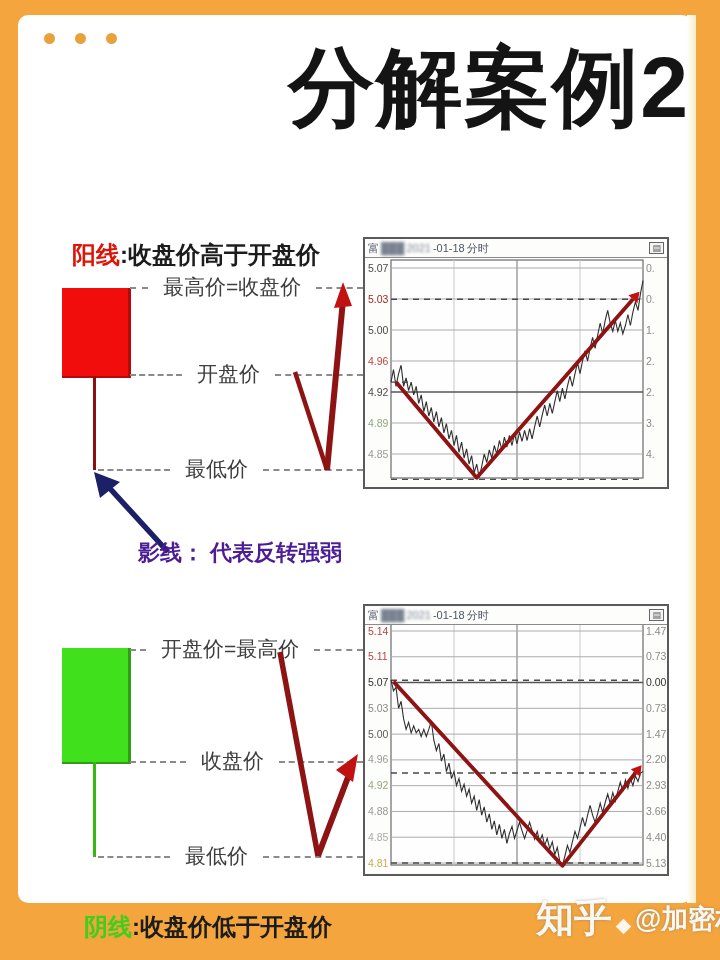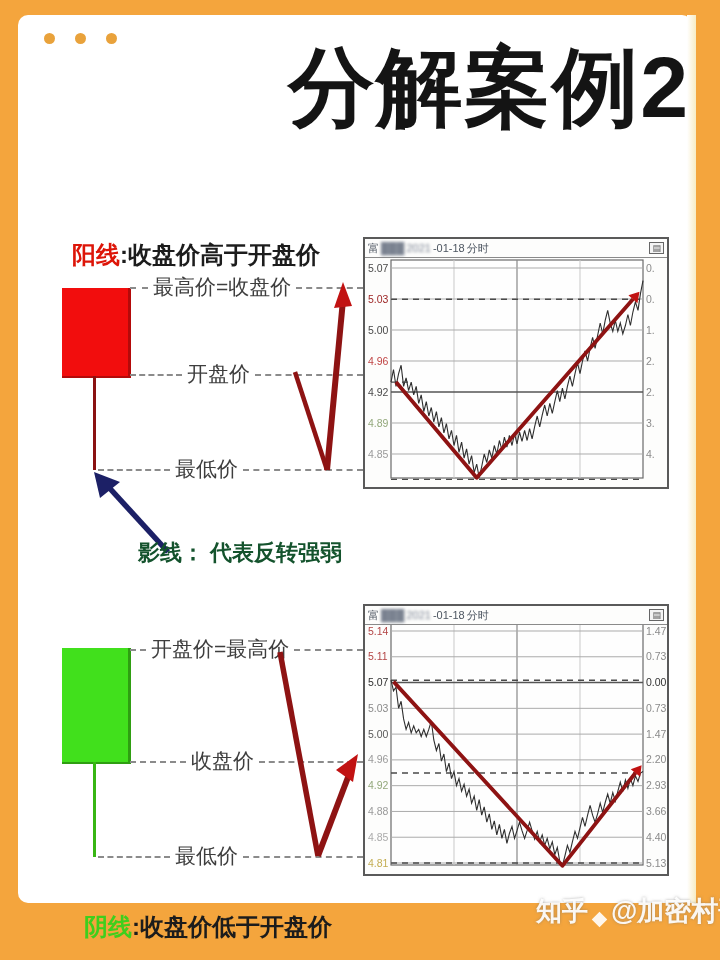--- a/index.html
+++ b/index.html
@@ -21,40 +21,40 @@
   .candle-yang{top:288px;height:88px;background:var(--yang_body,#F20D0D);
         border-right:3px solid #b40a0a;border-bottom:2px solid #b40a0a;}
   .candle-yin{top:648px;height:114px;background:var(--yin_body,#41E01C);
         border-right:3px solid #2f9e12;border-bottom:2px solid #2f9e12;}
   .shadow-line{position:absolute;left:93px;width:3px;}
   .sh-yang{top:376px;height:94px;background:var(--yang_shadow,#8A1111);}
   .sh-yin{top:762px;height:95px;background:var(--yin_shadow,#38B614);}
   .level-row{position:absolute;display:flex;align-items:center;height:0;}
   .level-row .dash{border-top:2px dashed var(--dash,#8B8B8B);height:0;}
   .level-row .dash.fill{flex:1;}
-  .level-row .lvl{font-size:21px;color:var(--label,#3E3E3E);margin:0 5px;white-space:nowrap;
+  .level-row .lvl{font-size:21px;color:var(--label,#3E3E3E);margin:0 15px;white-space:nowrap;
         transform:translateY(-1px);font-weight:500;}
-  .note{position:absolute;left:138px;top:538px;font-size:22px;font-weight:bold;color:#14532d;white-space:nowrap;}
+  .note{position:absolute;left:138px;top:538px;font-size:22px;font-weight:bold;color:#4c1d95;white-space:nowrap;}
   .arr-svg{position:absolute;overflow:visible;}
   .chart{position:absolute;left:363px;width:306px;background:#fdfdfc;
         border:2px solid #5a5a5a;box-sizing:border-box;}
   .chart-1{top:237px;height:252px;}
   .chart-2{top:604px;height:272px;}
   .chart-head{height:18px;display:flex;align-items:center;font-size:11px;color:#4c5560;
         padding:0 3px;border-bottom:1px solid #8a8a8a;gap:2px;}
   .chart-head .blur{filter:blur(1.6px);color:#7a8290;}
   .chart-head .mi{margin-left:auto;border:1px solid #666;font-size:9px;line-height:10px;
         padding:0 2px;color:#555;background:#f4f4f4;}
   .chart-body{width:100%;text-align:right;}
   .chart-body svg{display:block;width:100%;height:100%;}
   .cb-1{height:230px;} .cb-2{height:250px;}
   .watermark{position:absolute;left:536px;top:893px;display:flex;align-items:center;gap:6px;
         color:rgba(255,255,255,0.93);text-shadow:0 0 3px rgba(110,110,110,0.55);
         font-weight:bold;white-space:nowrap;z-index:9;}
-  .watermark .brand{font-size:26px;}
+  .watermark .brand{font-size:38px;}
   .watermark .dia{width:11px;height:11px;background:rgba(255,255,255,0.9);transform:rotate(45deg);margin-top:16px;}
   .watermark .handle{font-size:27px;}
 </style>
 </head>
 <body>
 
 <div class="card"></div>
 <div class="edge-glow"></div>
 
 <div class="dots">

